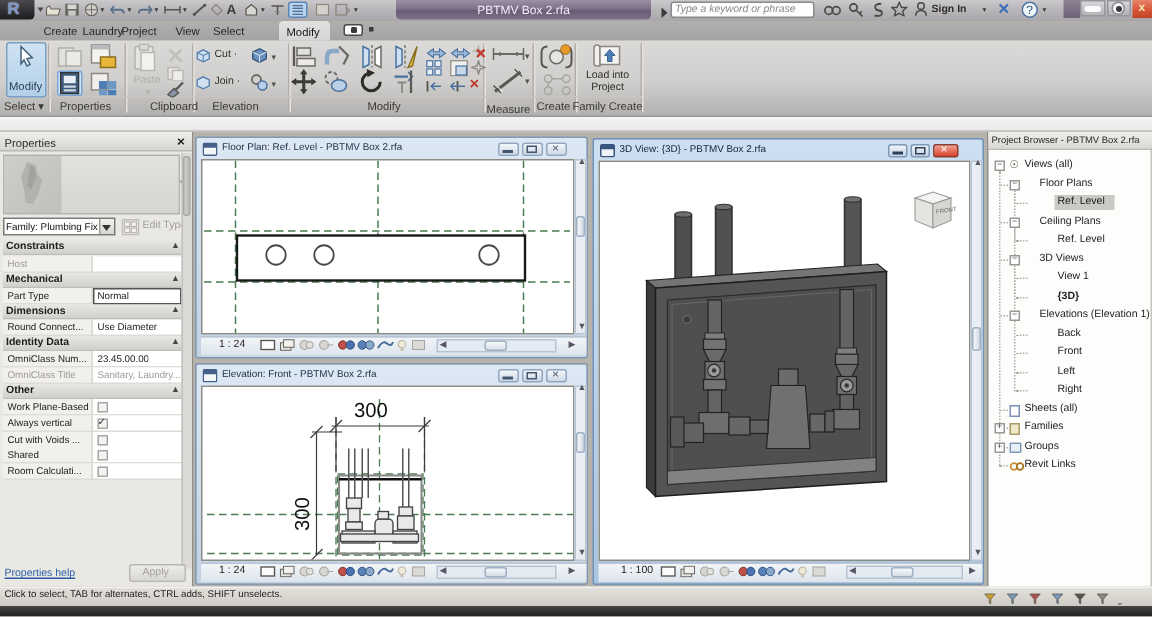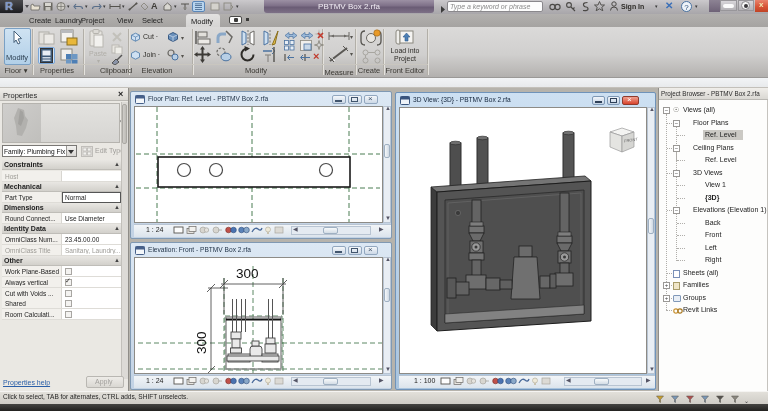--- a/index.html
+++ b/index.html
@@ -164,28 +164,28 @@
   <div class="abs" style="left:193px;top:29px;width:1px;height:46px;background:#e4e2dd;"></div>
   <div class="abs" style="left:322px;top:29px;width:1px;height:46px;background:#b2afa8;"></div>
   <div class="abs" style="left:323px;top:29px;width:1px;height:46px;background:#e4e2dd;"></div>
   <div class="abs" style="left:355px;top:29px;width:1px;height:46px;background:#b2afa8;"></div>
   <div class="abs" style="left:356px;top:29px;width:1px;height:46px;background:#e4e2dd;"></div>
   <div class="abs" style="left:383px;top:29px;width:1px;height:46px;background:#b2afa8;"></div>
   <div class="abs" style="left:384px;top:29px;width:1px;height:46px;background:#e4e2dd;"></div>
   <div class="abs" style="left:427px;top:29px;width:1px;height:46px;background:#b2afa8;"></div>
   <div class="abs" style="left:428px;top:29px;width:1px;height:46px;background:#e4e2dd;"></div>
   <div class="abs" style="left:0;top:64px;width:428px;height:1px;background:#c9c6bf;"></div>
-  <div class="abs tx" style="left:16px;top:66px;font-size:7.5px;color:#3a3833;transform:translateX(-50%);">Floor ▾</div>
+  <div class="abs tx" style="left:16px;top:66px;font-size:7.5px;color:#3a3833;transform:translateX(-50%);">Select ▾</div>
   <div class="abs tx" style="left:57px;top:66px;font-size:7.5px;color:#3a3833;transform:translateX(-50%);">Properties</div>
   <div class="abs tx" style="left:116px;top:66px;font-size:7.5px;color:#3a3833;transform:translateX(-50%);">Clipboard</div>
   <div class="abs tx" style="left:157px;top:66px;font-size:7.5px;color:#3a3833;transform:translateX(-50%);">Elevation</div>
   <div class="abs tx" style="left:256px;top:66px;font-size:7.5px;color:#3a3833;transform:translateX(-50%);">Modify</div>
   <div class="abs tx" style="left:339px;top:68px;font-size:7.5px;color:#3a3833;transform:translateX(-50%);">Measure</div>
   <div class="abs tx" style="left:369px;top:66px;font-size:7.5px;color:#3a3833;transform:translateX(-50%);">Create</div>
-  <div class="abs tx" style="left:405px;top:66px;font-size:7.5px;color:#3a3833;transform:translateX(-50%);">Front Editor</div>
+  <div class="abs tx" style="left:405px;top:66px;font-size:7.5px;color:#3a3833;transform:translateX(-50%);">Family Create</div>
   <div class="abs" style="left:4px;top:28px;width:27px;height:37px;background:linear-gradient(180deg,#cfe2f2,#b2d0e8);border:1px solid #7aa0c4;border-radius:2px;"></div>
   <svg class="abs" style="left:11px;top:30px;" width="13" height="15" viewBox="0 0 13 15">
       <path d="M3 1 L10.5 8.5 L7 9 L9 13 L7 14 L5 10 L3 12.5 Z" fill="#fff" stroke="#44607a" stroke-width="1"></path>
     </svg>
   <div class="abs tx" style="left:6px;top:53px;font-size:7.5px;color:#2e4052;">Modify</div>
   <svg class="abs" style="left:38px;top:31px;" width="18" height="15">
       <rect x="1" y="1" width="10" height="12" fill="#e3e1dc" stroke="#b0aea8"></rect>
       <rect x="6" y="3" width="10" height="10" fill="#eceae6" stroke="#b0aea8"></rect>
     </svg>
   <svg class="abs" style="left:60px;top:29px;" width="18" height="17">

